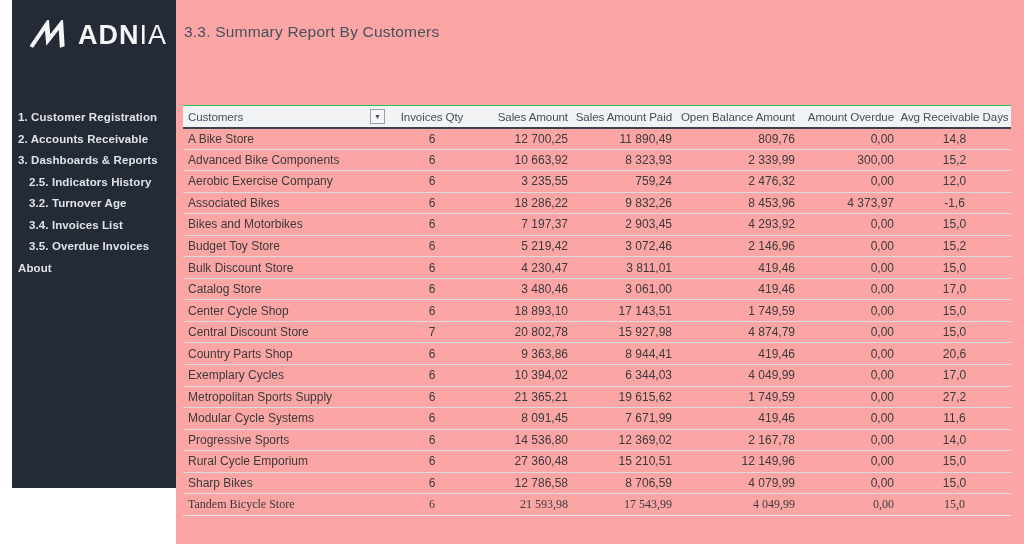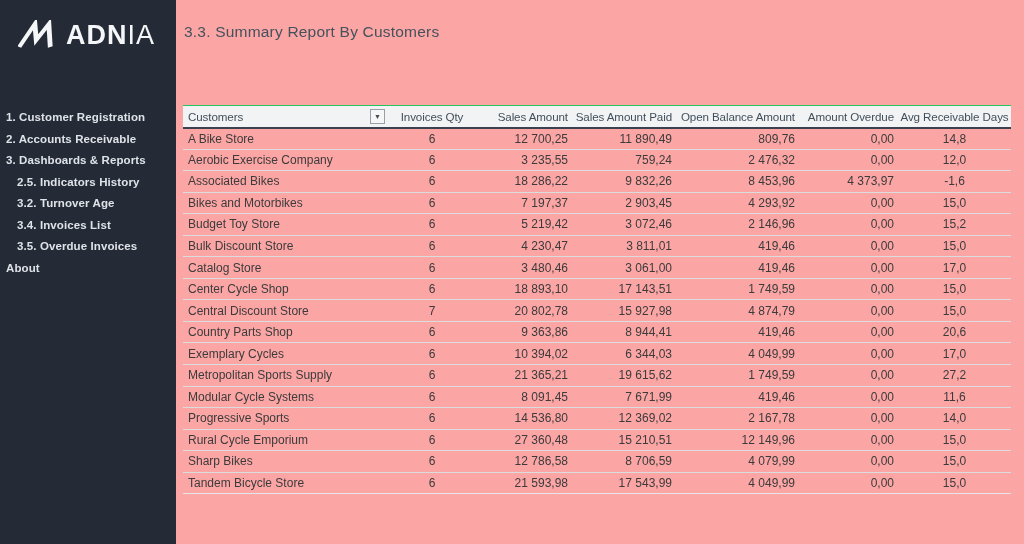--- a/index.html
+++ b/index.html
@@ -1,21 +1,21 @@
 <!DOCTYPE html>
 <html><head>
 <meta charset="utf-8">
 <style>
   * { margin:0; padding:0; box-sizing:border-box; }
   html,body { width:1024px; height:544px; overflow:hidden; background:#fff;
     font-family:"Liberation Sans", sans-serif; }
   .app { position:relative; width:1024px; height:544px; }
 
   
-  .sidebar { position:absolute; left:0; top:0; width:176px; height:544px; background:#242b37; }
+  .sidebar { position:absolute; left:12px; top:0; width:176px; height:488px; background:#242b37; }
   .logo { position:absolute; left:18px; top:20px; display:flex; align-items:center; }
   .logo-mark { margin-right:10px; }
   .logo-text { color:#f4f6f8; font-size:27px; font-weight:800; letter-spacing:1px; line-height:1; }
   .logo-text .light { font-weight:300; }
   .nav { position:absolute; top:107px; left:0; width:176px; }
   .nav-item { height:21.5px; line-height:21.5px; color:#dfe3e8; font-size:11.5px; font-weight:600; letter-spacing:0.1px;
     padding-left:6px; white-space:nowrap; cursor:default; }
   .nav-item.sub { padding-left:17px; }
   .nav-item.active { background:#4a5262; margin-left:10px; padding-left:7px; }
 
@@ -24,21 +24,21 @@
   .page-title { position:absolute; left:8px; top:23px; font-size:15.5px; font-weight:400;
     color:#44525d; letter-spacing:0.2px; }
 
   
   .tbl { position:absolute; left:7px; top:105px; border-collapse:collapse; table-layout:fixed; }
   .tbl th { height:22px; background:#f1f3f4; border-top:1px solid #22c55e;
     border-bottom:2px solid #39424e; font-size:11.6px; font-weight:400; color:#42505b; letter-spacing:-0.1px;
     white-space:nowrap; overflow:hidden; position:relative; }
   .tbl td { height:21.55px; border-bottom:1px solid #dadcde; font-size:12px; color:#3b3b3b;
     white-space:nowrap; overflow:hidden; }
-  .tbl tr:last-child td { border-bottom:1px solid #e4e6e8; }
+  .tbl tr:last-child td { border-bottom:1px solid #e4e6e8;font-family:Liberation Serif, serif; }
   .al { text-align:left; padding-left:5px; }
   .ar { text-align:right; padding-right:4px; }
   .ac { text-align:center; }
   .drop-btn { position:absolute; right:5px; top:3px; width:15px; height:15px;
     background:#f5f6f7; border:1px solid #9aa0a6; display:flex; align-items:center;
     justify-content:center; cursor:pointer; }
   .drop-btn .arr { font-size:7px; color:#4a4a4a; line-height:1; }
 </style>
 </head>
 <body>
@@ -94,20 +94,29 @@
           <tr>
             <td class="al">A Bike Store</td>
             <td class="ac">6</td>
             <td class="ar">12 700,25</td>
             <td class="ar">11 890,49</td>
             <td class="ar">809,76</td>
             <td class="ar">0,00</td>
             <td class="ac">14,8</td>
           </tr>
           <tr>
+            <td class="al">Advanced Bike Components</td>
+            <td class="ac">6</td>
+            <td class="ar">10 663,92</td>
+            <td class="ar">8 323,93</td>
+            <td class="ar">2 339,99</td>
+            <td class="ar">300,00</td>
+            <td class="ac">15,2</td>
+          </tr>
+          <tr>
             <td class="al">Aerobic Exercise Company</td>
             <td class="ac">6</td>
             <td class="ar">3 235,55</td>
             <td class="ar">759,24</td>
             <td class="ar">2 476,32</td>
             <td class="ar">0,00</td>
             <td class="ac">12,0</td>
           </tr>
           <tr>
             <td class="al">Associated Bikes</td>

